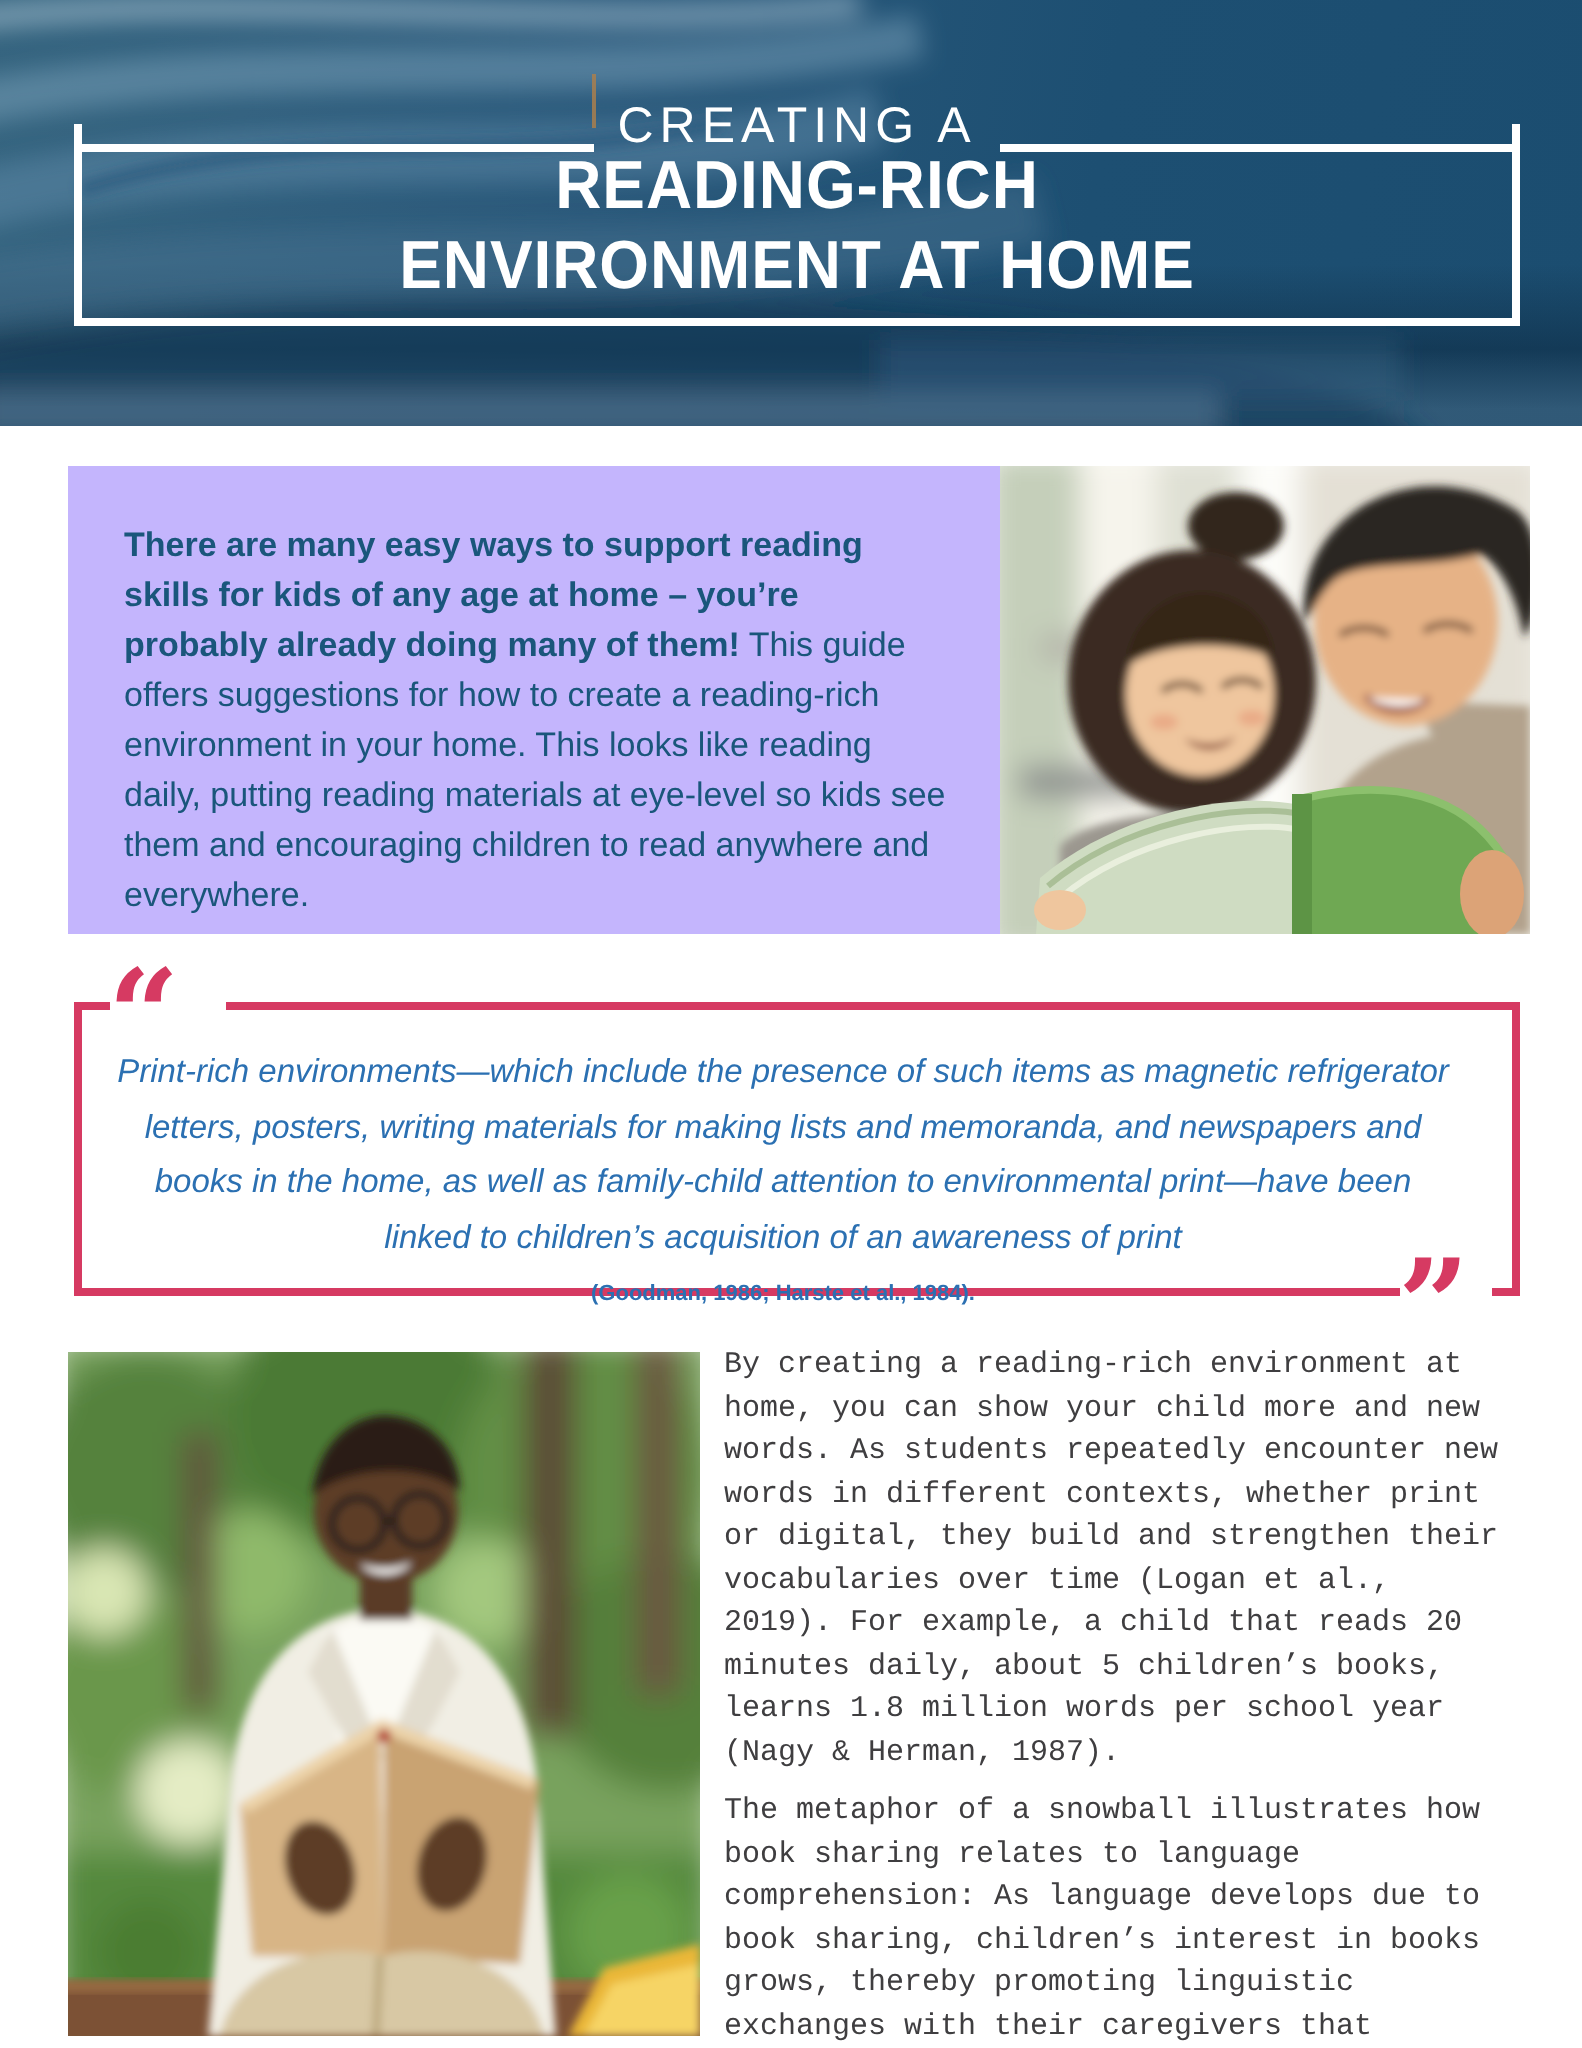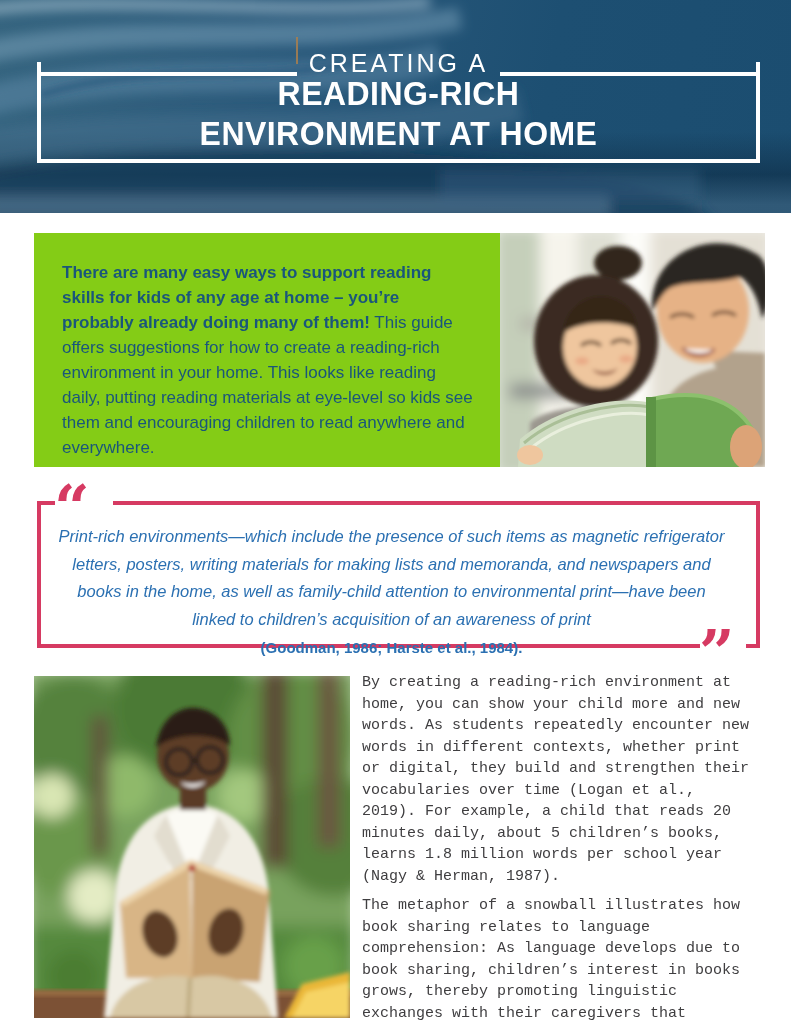--- a/index.html
+++ b/index.html
@@ -33,21 +33,21 @@
     background:#a97f4e;opacity:.85;
   }
   .big-title{
     position:absolute;left:0;right:0;top:11px;text-align:center;color:#ffffff;
     font-weight:700;font-size:34px;line-height:40px;letter-spacing:.5px;
     transform:scaleX(.94);
   }
   
   .intro-box{
     position:absolute;left:34px;top:233px;width:466px;height:234px;
-    background:#84cc16;box-sizing:border-box;padding:27px 26px 0 28px;
+    background:#c4b5fd;box-sizing:border-box;padding:27px 26px 0 28px;
   }
   .intro-box p{
     margin:0;color:#1a567b;font-size:17px;line-height:25px;
   }
   .intro-box .lead{font-weight:700;}
   .photo1{position:absolute;left:500px;top:233px;width:265px;height:234px;overflow:hidden;}
   
   .quote-wrap{position:absolute;left:37px;top:501px;width:723px;height:147px;}
   .qb{position:absolute;background:#d63a62;}
   .qb-left{left:0;top:0;width:4px;height:147px;}
@@ -60,21 +60,21 @@
     position:absolute;color:#d63a62;font-family:"DejaVu Serif", serif;
     font-weight:700;font-size:62px;line-height:1;pointer-events:none;
   }
   .qmark.open{left:17px;top:-24px;}
   .qmark.close{left:662px;bottom:-36px;}
   .quote-text{
     position:absolute;left:18px;right:32px;top:22px;text-align:center;
     color:#2b70b2;font-size:16.5px;line-height:27.5px;font-style:italic;margin:0;
   }
   .quote-cite{
-    margin-top:1px;font-style:normal;font-weight:700;font-size:15px;display:block;
+    margin-top:1px;font-style:normal;font-weight:700;font-size:11px;display:block;
   }
   
   .photo2{position:absolute;left:34px;top:676px;width:316px;height:342px;overflow:hidden;}
   .body-col{position:absolute;left:362px;top:672px;width:396px;font-family:Liberation Mono, monospace;}
   .body-col p{
     margin:0 0 0 0;color:#3f3e40;font-size:15px;line-height:21.5px;
   }
   .body-col p + p{margin-top:8px;}
 </style>
 </head>

